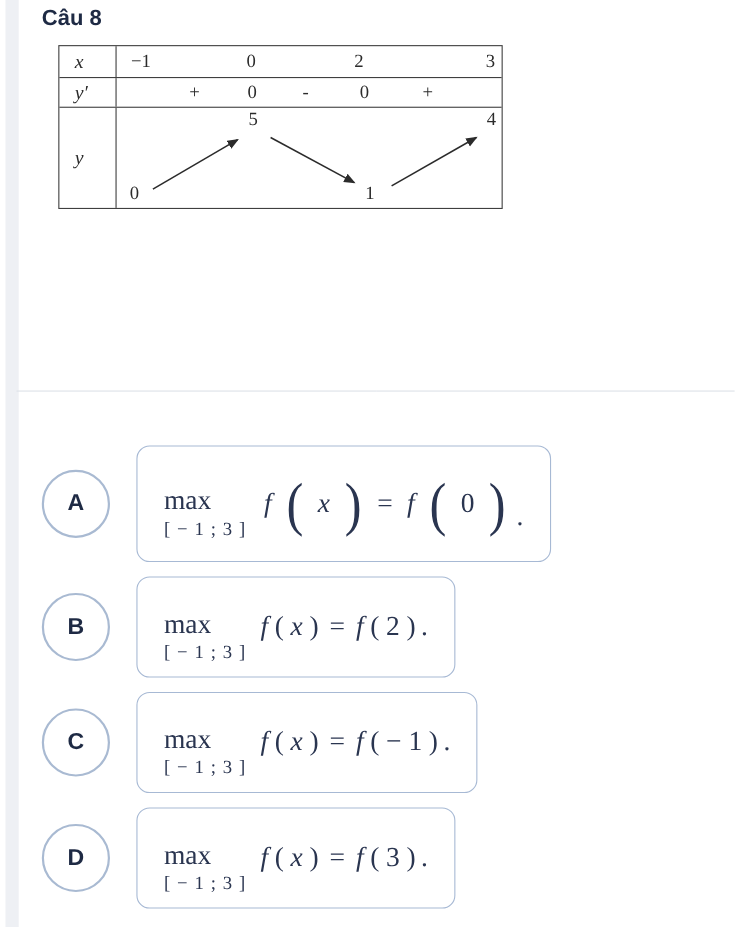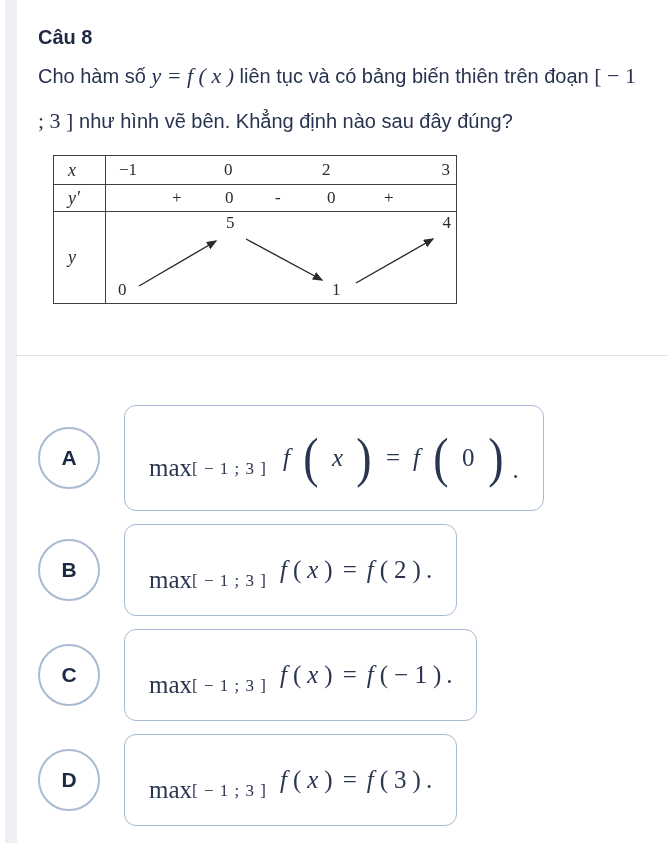--- a/index.html
+++ b/index.html
@@ -12,21 +12,21 @@
     overflow: hidden;
   }
   .left-strip {
     position: absolute; left: 5px; top: 0; bottom: 0; width: 12px;
     background: #eef0f4;
   }
   .content { position: absolute; left: 38px; top: 0; width: 612px; }
 
   .q-number {
     font-size: 20px; font-weight: bold; color: #1e2a44;
-    padding-top: 6px; margin-bottom: 4px; margin-top: 20px;
+    padding-top: 6px; margin-bottom: 4px;
   }
   .q-text {
     font-size: 20px; line-height: 2.05; color: #27334f;
     width: 600px;
   }
   .mathq {
     font-family: "Liberation Serif", serif;
     font-style: italic; font-size: 22px;
   }
   .mathq.upright { font-style: normal; }
@@ -82,21 +82,21 @@
     border: 1.5px solid #a7b9d4; border-radius: 12px; background: #ffffff;
     min-height: 92px; display: flex; align-items: center;
     padding: 8px 24px; cursor: pointer; width: fit-content;
   }
   .formula {
     display: flex; align-items: center;
     font-family: "Liberation Serif", serif;
     font-size: 25px; color: #2a3550; white-space: nowrap;
   }
   .maxwrap {
-    display: inline-flex; flex-direction: row; align-items: flex-end;
+    display: inline-flex; flex-direction: column; align-items: flex-start;
     transform: translateY(9px); margin-right: 10px;
   }
   .maxop { font-size: 25px; line-height: 1; }
   .interval { font-size: 17px; line-height: 1.2; margin-top: 3px; letter-spacing: 1px; }
   .mi { font-style: italic; margin: 0 3px; }
   .mn { margin: 0 3px; }
   .rel { margin: 0 7px; }
   .paren { margin: 0 3px; }
   .dot { margin-left: 2px; }
   .big-parens { min-height: 106px; }
@@ -108,21 +108,20 @@
   .big-parens .dot { transform: translateY(12px); }
 </style>
 </head>
 <body>
 
 <div class="left-strip"></div>
 
 <div class="content">
   <div class="q-number">Câu 8</div>
 
-  <p class="q-text"><span>Cho hàm số </span><span class="mathq">y = f ( x )</span><span> liên tục và có bảng biến thiên trên đoạn </span><span class="mathq upright">[ − 1 ; 3 ]</span><span> như hình vẽ bên. Khẳng định nào sau đây đúng?</span></p>
 
   <div class="bbt">
     <div class="bbt-row row-x">
       <div class="bbt-hdr">x</div>
       <div class="bbt-cell">
         <span class="pos" style="left:13px">−1</span>
         <span class="pos" style="left:118px">0</span>
         <span class="pos" style="left:216px">2</span>
         <span class="pos" style="right:6px">3</span>
       </div>

